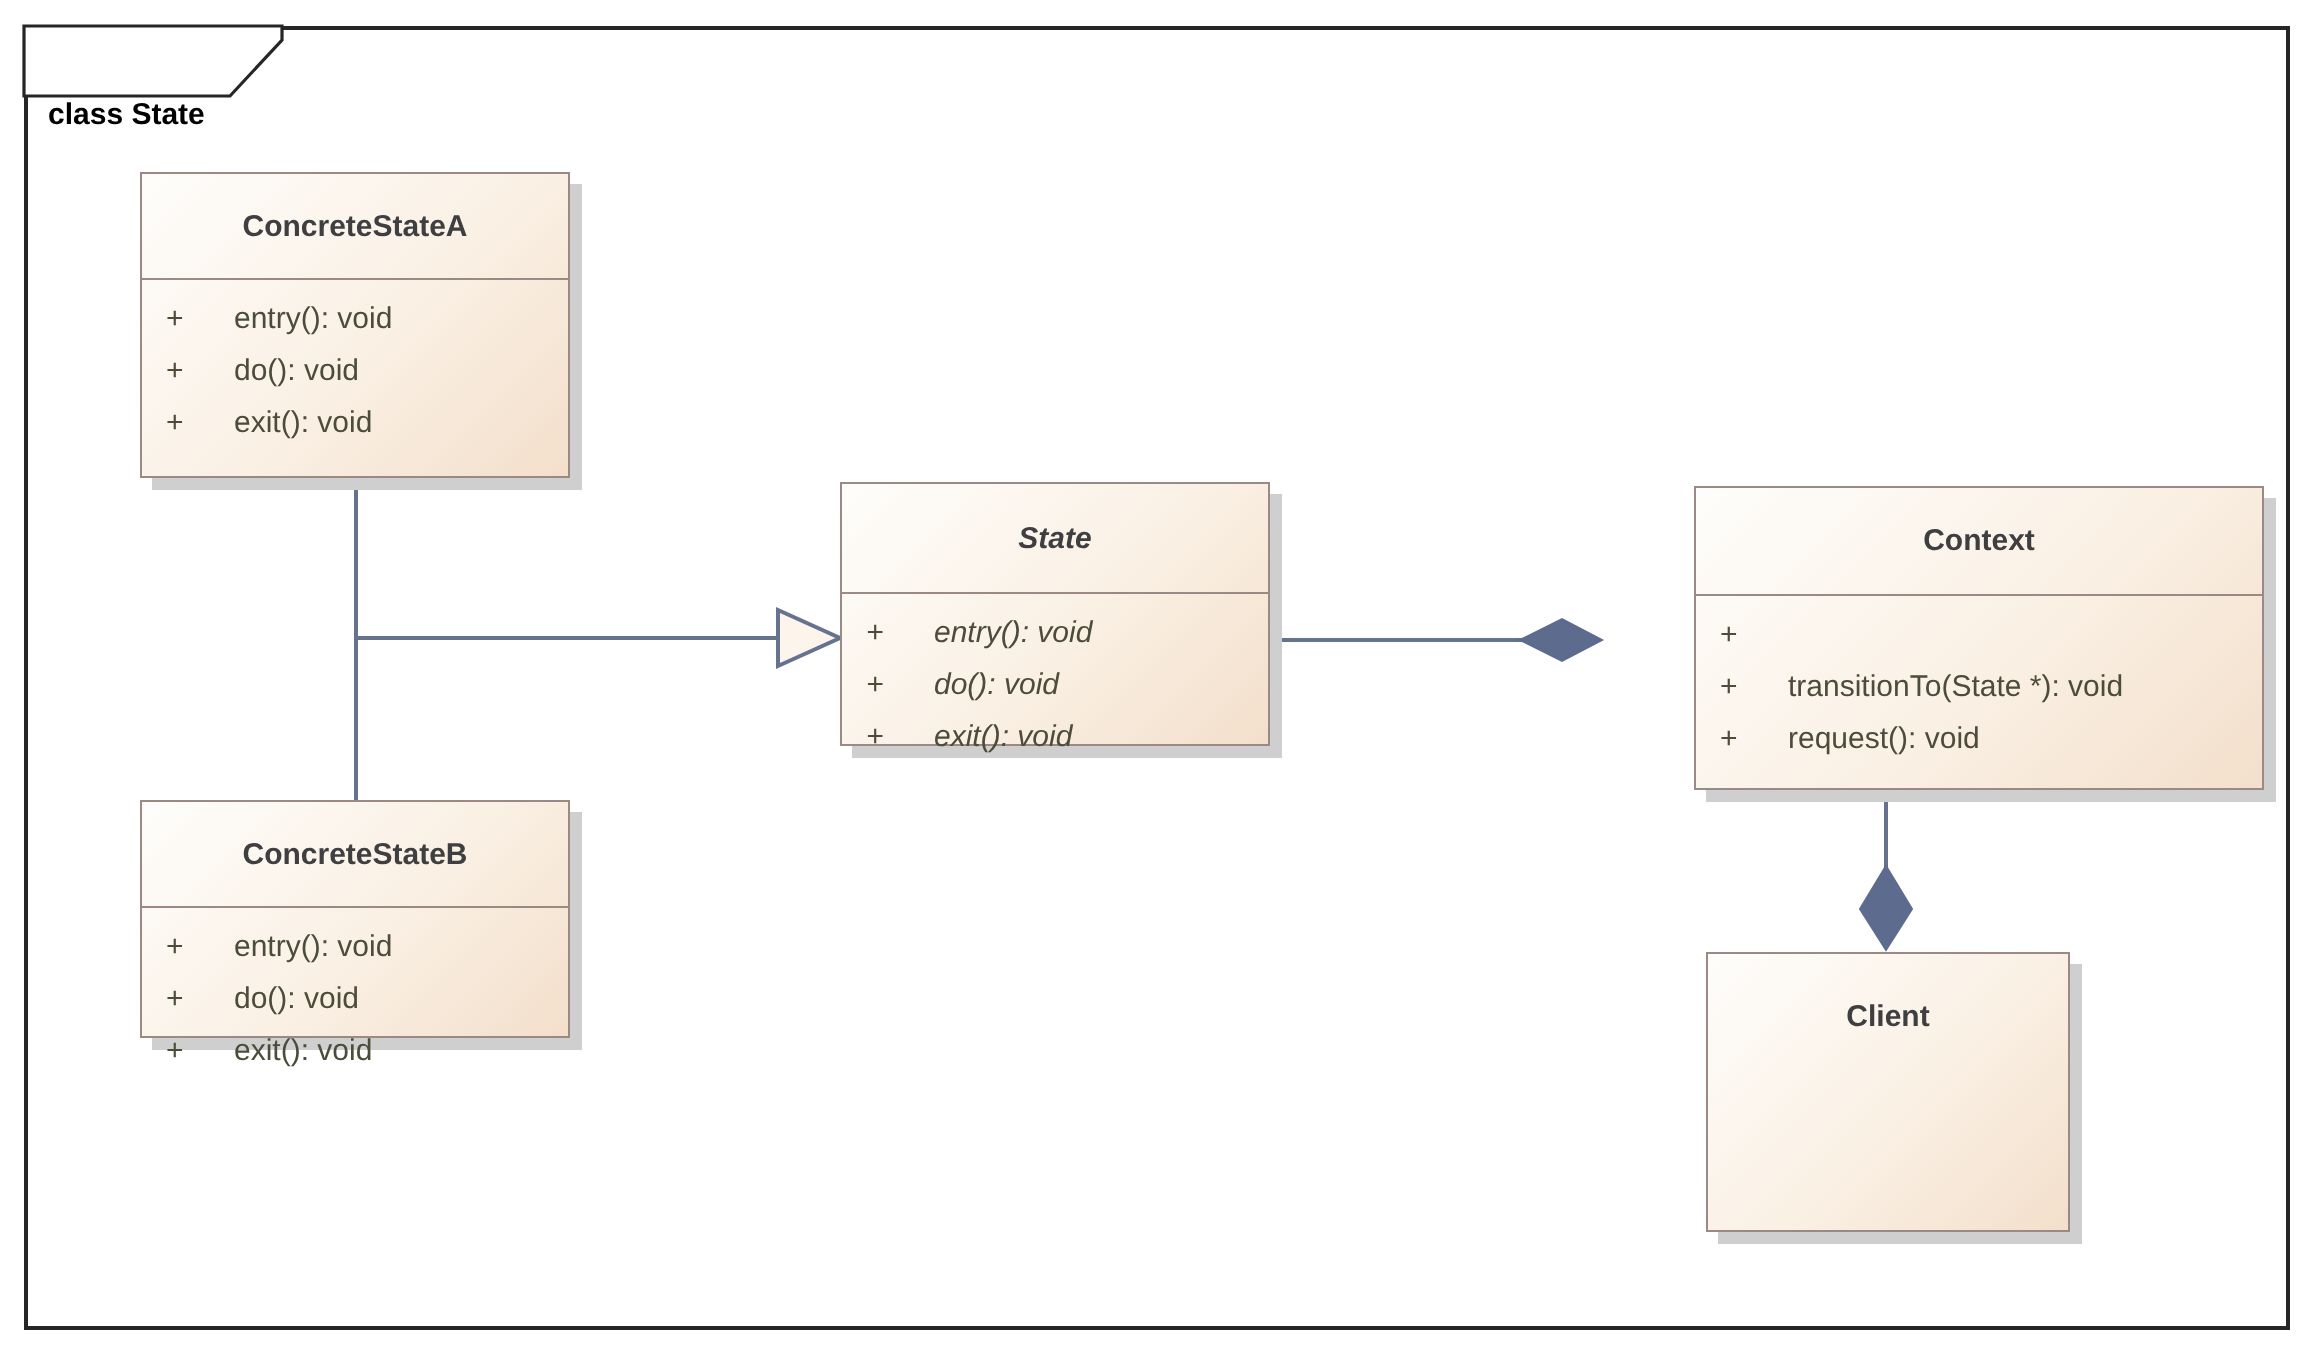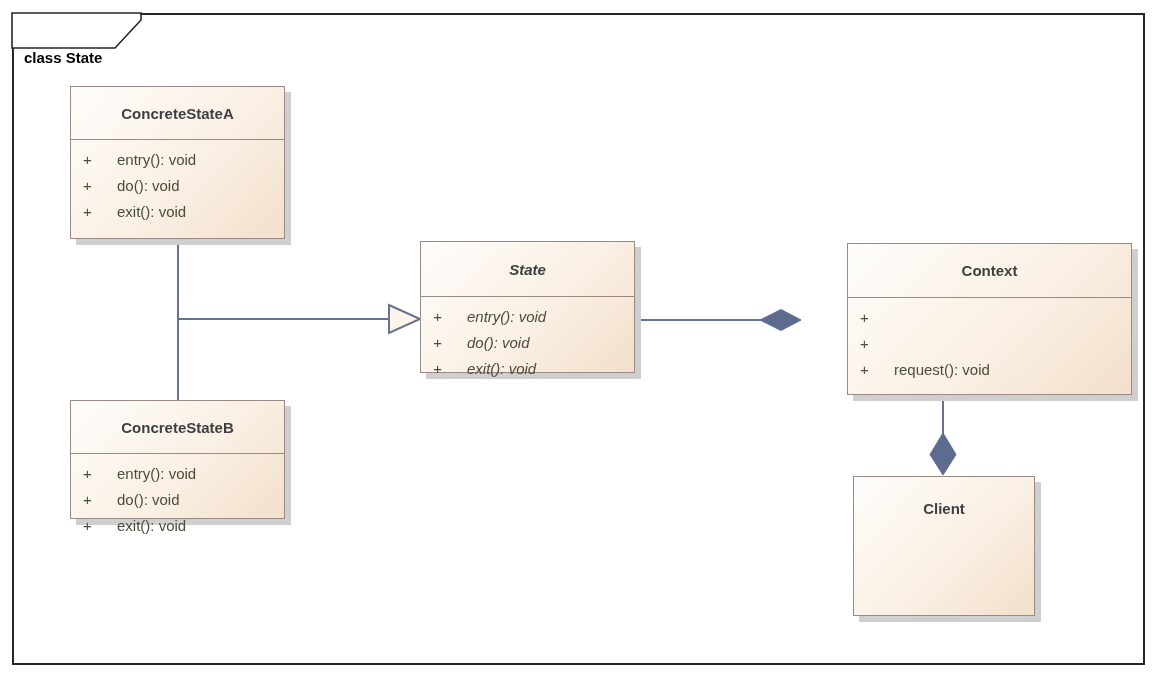--- a/index.html
+++ b/index.html
@@ -166,20 +166,21 @@
   </div>
 
   <div class="uml-class box-context">
     <div class="uml-class-title">Context</div>
     <div class="uml-class-methods">
       <div class="uml-method">
         <span class="vis">+</span>
       </div>
       <div class="uml-method">
         <span class="vis">+</span>
+        <span class="sig">transitionTo(State *): void</span>
       </div>
       <div class="uml-method">
         <span class="vis">+</span>
         <span class="sig">request(): void</span>
       </div>
     </div>
   </div>
 
   <div class="uml-class titled-only box-client">
     <div class="uml-class-title">Client</div>

